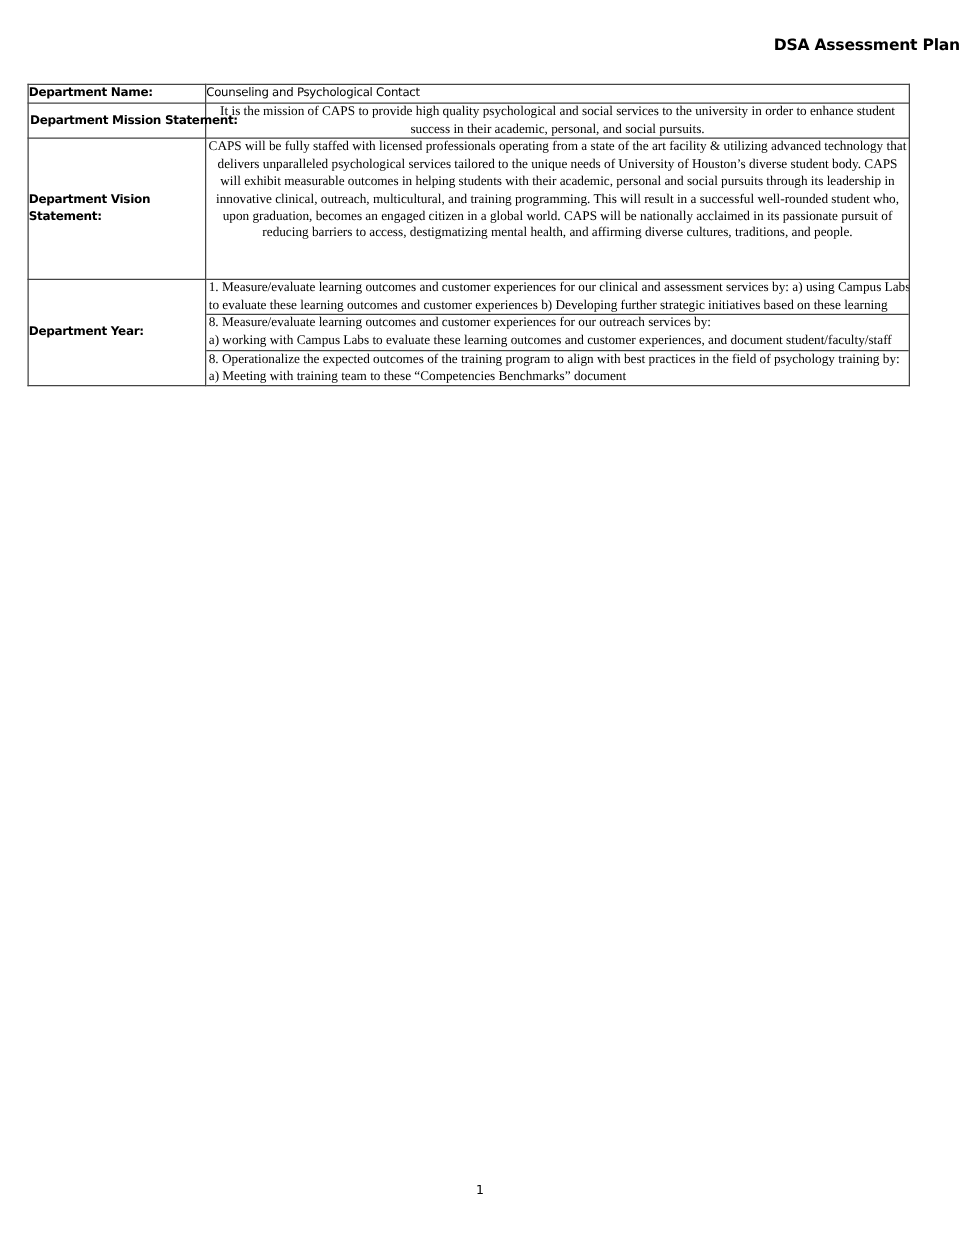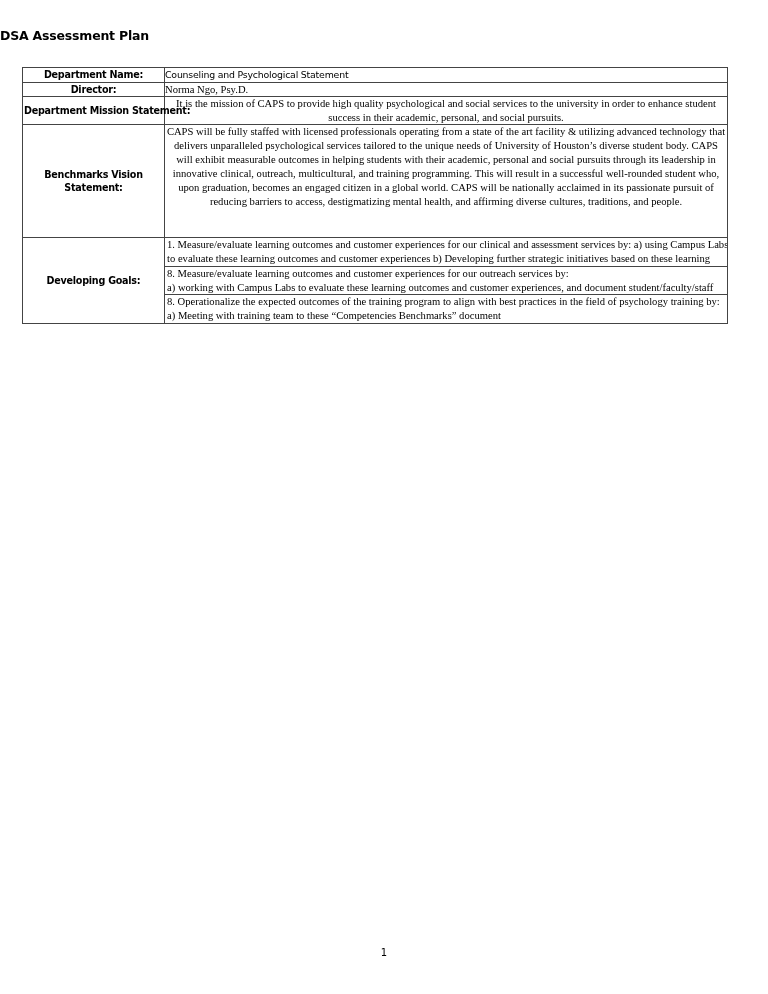--- a/index.html
+++ b/index.html
@@ -12,42 +12,41 @@
     height: 994px;
     position: relative;
     overflow: hidden;
     color: #000;
   }
   .page-title {
     position: absolute;
     top: 28px;
     left: 0;
     width: 768px;
-    text-align: left;
+    text-align: right;
     font-family: "DejaVu Sans", sans-serif;
     font-weight: bold;
     font-size: 12.5px;
     letter-spacing: -0.2px;
   }
   table.plan {
     position: absolute;
     top: 67px;
     left: 22px;
     width: 705px;
     border-collapse: collapse;
     table-layout: fixed;
   }
   table.plan td {
     border: 1px solid #444;
     padding: 0;
     vertical-align: bottom;
   }
   td.label {
     width: 141px;
-    text-align: center;
     font-family: "DejaVu Sans", sans-serif;
     font-weight: bold;
     font-size: 9.6px;
     line-height: 13.5px;
     letter-spacing: -0.25px;
     vertical-align: bottom;
   }
   td.label.middle {
     vertical-align: middle;
   }
@@ -105,40 +104,36 @@
 <div class="page-title">DSA Assessment Plan</div>
 
 <table class="plan">
   <colgroup>
     <col style="width:142px">
     <col style="width:563px">
   </colgroup>
   <tbody>
       <tr style="height:14px">
     <td class="label">Department Name:</td>
-    <td class="value sans">Counseling and Psychological Statement</td>
-  </tr>
-  <tr style="height:13px">
-    <td class="label">Director:</td>
-    <td class="value" style="line-height:12px">Norma Ngo, Psy.D.</td>
+    <td class="value sans">Counseling and Psychological Contact</td>
   </tr>
   <tr style="height:27px">
     <td class="label middle nowrap">Department Mission Statement:</td>
     <td class="value top">
       <div class="cell-inner" style="height:27px">It is the mission of CAPS to provide high quality psychological and social services to the university in order to enhance student success in their academic, personal, and social pursuits.</div>
     </td>
   </tr>
   <tr style="height:112px">
-    <td class="label middle">Benchmarks Vision Statement:</td>
+    <td class="label middle">Department Vision Statement:</td>
     <td class="value top">
       <div class="cell-inner" style="height:112px">CAPS will be fully staffed with licensed professionals operating from a state of the art facility &amp; utilizing advanced technology that delivers unparalleled psychological services tailored to the unique needs of University of Houston’s diverse student body. CAPS will exhibit measurable outcomes in helping students with their academic, personal and social pursuits through its leadership in innovative clinical, outreach, multicultural, and training programming. This will result in a successful well-rounded student who, upon graduation, becomes an engaged citizen in a global world. CAPS will be nationally acclaimed in its passionate pursuit of reducing barriers to access,  destigmatizing mental health, and affirming diverse cultures, traditions, and people.</div>
     </td>
   </tr>
   <tr style="height:84px">
-    <td class="label middle">Developing Goals:</td>
+    <td class="label middle">Department Year:</td>
     <td class="value goals-cell">
       <div class="goal">
         <div style="white-space:nowrap;overflow:hidden">1. Measure/evaluate learning outcomes and customer experiences for our clinical and assessment services by: a) using Campus Labs</div>
         <div style="white-space:nowrap;overflow:hidden">to evaluate these learning outcomes and customer experiences b) Developing further strategic initiatives based on these learning</div>
       </div>
       <div class="goal">
         <div style="white-space:nowrap;overflow:hidden">8. Measure/evaluate learning outcomes and customer experiences for our outreach services by:</div>
         <div style="white-space:nowrap;overflow:hidden">a) working with Campus Labs to evaluate these learning outcomes and customer experiences, and document student/faculty/staff</div>
       </div>
       <div class="goal">

